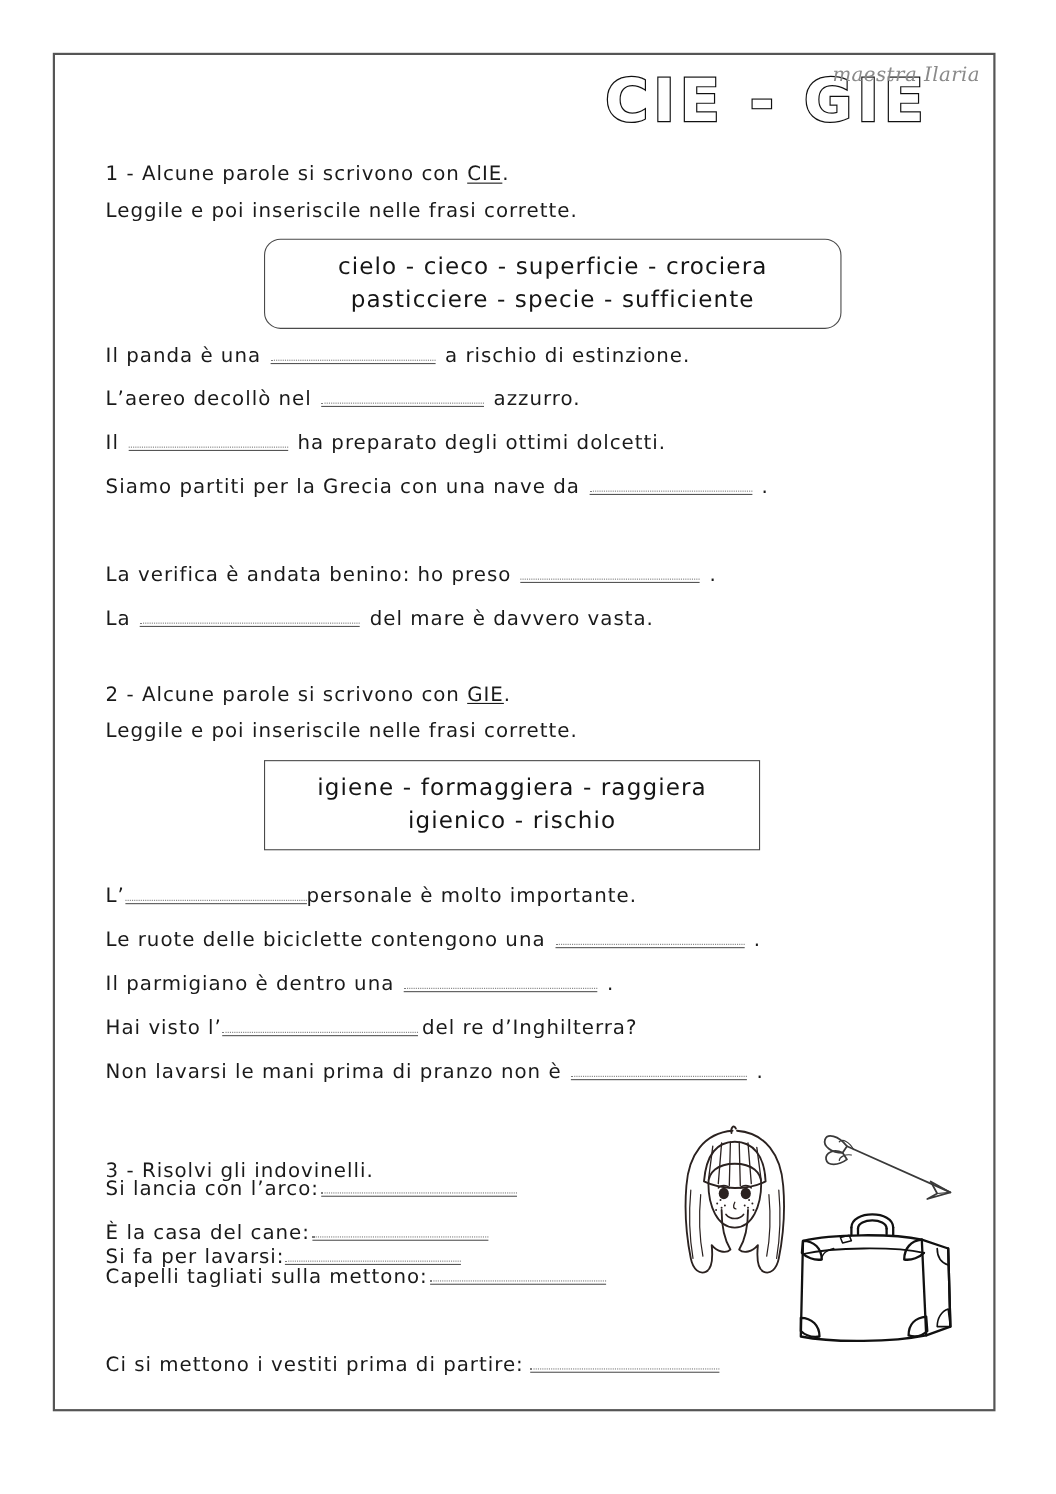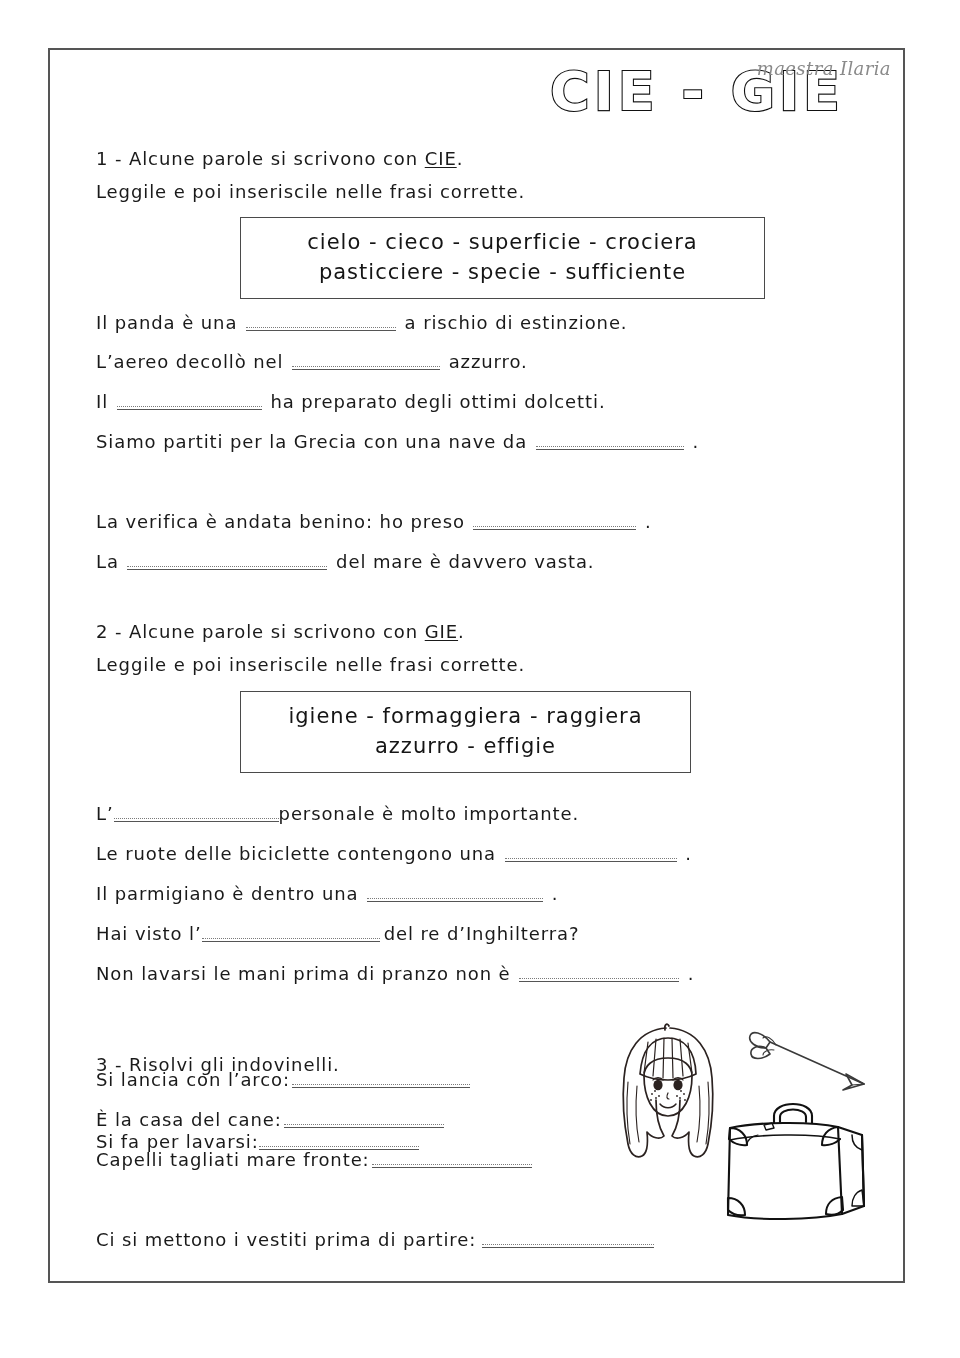--- a/index.html
+++ b/index.html
@@ -122,21 +122,21 @@
 
 <div class="content">
 
   <div class="title">CIE - GIE</div>
   <div class="signature">maestra Ilaria</div>
 
   <div class="row" style="top:101px;"><span>1 - Alcune parole si scrivono con </span><span class="u">CIE</span><span>.</span></div>
 
   <div class="row" style="top:134px;">Leggile e poi inseriscile nelle frasi corrette.</div>
 
-  <div class="wordbox" style="left:192px; top:169px; width:525px;">
+  <div class="wordbox" style="left:192px; top:169px; width:525px;border-radius:15px;">
     <div>cielo - cieco - superficie - crociera</div>
     <div>pasticciere - specie - sufficiente</div>
   </div>
 
   <div class="row" style="top:263px;">
     <span>Il panda è una</span>
     <span class="blank" style="width:150px;"></span>
     <span>a rischio di estinzione.</span>
   </div>
 
@@ -170,21 +170,21 @@
     <span class="blank" style="width:200px;"></span>
     <span>del mare è davvero vasta.</span>
   </div>
 
   <div class="row" style="top:574px;"><span>2 - Alcune parole si scrivono con </span><span class="u">GIE</span><span>.</span></div>
 
   <div class="row" style="top:607px;">Leggile e poi inseriscile nelle frasi corrette.</div>
 
   <div class="wordbox" style="left:192px; top:643px; width:451px;">
     <div>igiene - formaggiera - raggiera</div>
-    <div>azzurro - effigie</div>
+    <div>igienico - rischio</div>
   </div>
 
   <div class="row" style="top:754px;">
     <span>L’</span><span class="blank" style="width:165px;margin:0;"></span><span>personale è molto importante.</span>
   </div>
 
   <div class="row" style="top:794px;">
     <span>Le ruote delle biciclette contengono una</span>
     <span class="blank" style="width:172px;"></span>
     <span>.</span>
@@ -210,21 +210,21 @@
 
   <div class="row" style="top:1020px;">
     <span>Si lancia con l’arco:</span><span class="blank" style="width:178px;margin:0 0 0 2px;"></span>
   </div>
 
   <div class="row" style="top:1060px;text-align:right;">
     <span>È la casa del cane:</span><span class="blank" style="width:160px;margin:0 0 0 2px;"></span>
   </div>
 
   <div class="row" style="top:1100px;">
-    <span>Capelli tagliati mare fronte:</span><span class="blank" style="width:160px;margin:0 0 0 2px;"></span>
+    <span>Capelli tagliati sulla mettono:</span><span class="blank" style="width:160px;margin:0 0 0 2px;"></span>
   </div>
 
   <div class="row" style="top:1082px;">
     <span>Si fa per lavarsi:</span><span class="blank" style="width:160px;margin:0;"></span>
   </div>
 
   <div class="row" style="top:1180px;">
     <span>Ci si mettono i vestiti prima di partire:</span><span class="blank" style="width:172px;margin:0 0 0 6px;"></span>
   </div>
 

